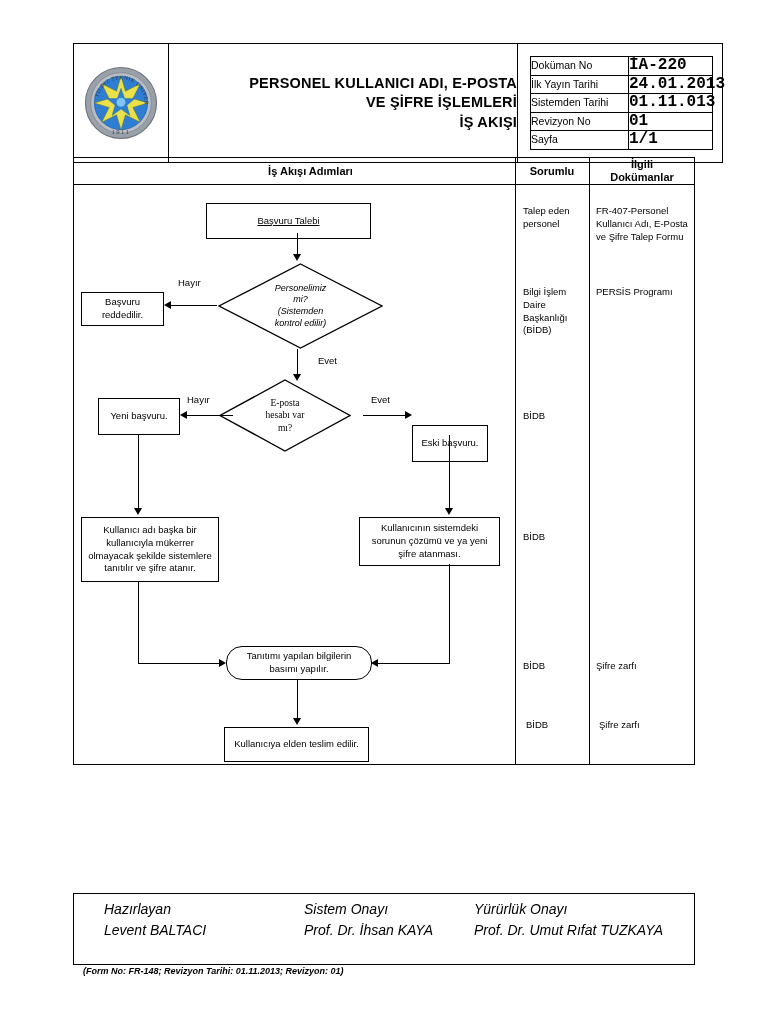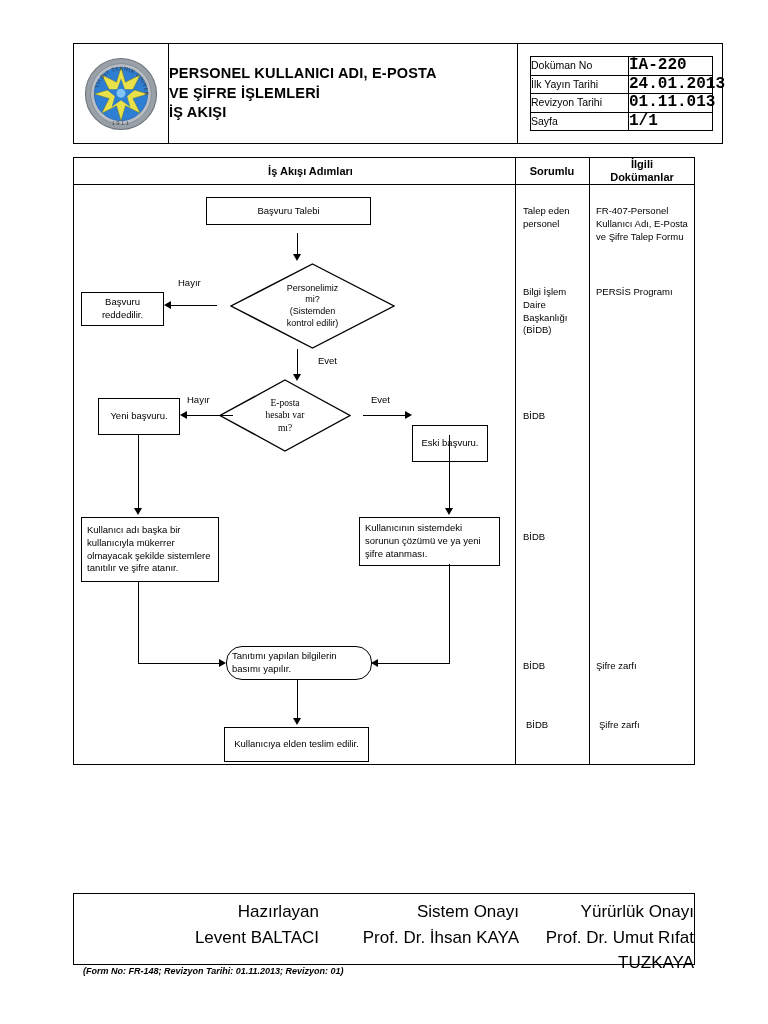--- a/index.html
+++ b/index.html
@@ -25,21 +25,21 @@
     height: 88px;
     border-collapse: collapse;
     table-layout: fixed;
   }
   .header-table td {
     border: 1px solid #000;
     padding: 0;
     vertical-align: middle;
   }
   .logo-cell { width: 94px; text-align: center; }
-  .title-cell { width: 348px; text-align: left; }
+  .title-cell { width: 348px; text-align: right; }
   .meta-label-cell {
     width: 97px;
     font-size: 10.5px;
     padding-left: 5px;
     height: 17.6px;
     line-height: 1.1;
   }
   .meta-value-cell {
     width: 83px;
     font-size: 16px;
@@ -130,21 +130,21 @@
     display: flex;
     align-items: center;
     justify-content: center;
     text-align: center;
     font-size: 9.5px;
     line-height: 1.35;
     padding: 2px 4px;
   }
   .box.left-align {
     justify-content: flex-start;
-    text-align: left;
+    text-align: center;
     padding: 3px 5px;
   }
   .diamond {
     position: absolute;
     display: flex;
     align-items: center;
     justify-content: center;
   }
   .diamond svg {
     position: absolute;
@@ -198,23 +198,24 @@
     left: 73px;
     top: 893px;
     width: 622px;
     height: 72px;
     border: 1.3px solid #000;
     box-sizing: border-box;
   }
   .footer-col {
     position: absolute;
     top: 5px;
-    text-align: right;
-    font-size: 17px;
+    text-align: left;
+    font-size: 14px;
     line-height: 1.5;
+    font-style: italic;
   }
   .footer-note {
     position: absolute;
     left: 73px;
     top: 966px;
     font-size: 9px;
     font-style: italic;
     font-weight: bold;
     font-family: "Liberation Sans", sans-serif;
     padding-left: 10px;
@@ -257,22 +258,26 @@
         <tbody>
               <tr>
           <td class="meta-label-cell">Doküman No</td>
           <td class="meta-value-cell">İA-220</td>
         </tr>
         <tr>
           <td class="meta-label-cell">İlk Yayın Tarihi</td>
           <td class="meta-value-cell">24.01.2013</td>
         </tr>
         <tr>
-          <td class="meta-label-cell">Revizyon Tarihi</td>
+          <td class="meta-label-cell">Sistemden Tarihi</td>
           <td class="meta-value-cell">01.11.013</td>
+        </tr>
+        <tr>
+          <td class="meta-label-cell">Revizyon No</td>
+          <td class="meta-value-cell">01</td>
         </tr>
         <tr>
           <td class="meta-label-cell">Sayfa</td>
           <td class="meta-value-cell">1/1</td>
         </tr>
       </tbody>
           </table>
     </td>
   </tr>
 </tbody>
@@ -299,26 +304,26 @@
   <div class="col-resp" style="left:449px;top:502px;width:66px;">BİDB</div>
   <div class="col-resp" style="left:452px;top:561px;width:66px;">BİDB</div>
 
   <div class="col-docs" style="left:522px;top:47px;width:96px;">FR-407-Personel Kullanıcı Adı, E-Posta ve Şifre Talep Formu</div>
   <div class="col-docs" style="left:522px;top:128px;width:96px;">PERSİS Programı</div>
   <div class="col-docs" style="left:522px;top:502px;width:96px;">Şifre zarfı</div>
   <div class="col-docs" style="left:525px;top:561px;width:96px;">Şifre zarfı</div>
 
   <div class="chart">
 
-    <div class="box" style="left:132px;top:12px;width:165px;height:28px;">Başvuru Talebi</div>
+    <div class="box" style="left:132px;top:18px;width:165px;height:36px;text-decoration:underline;">Başvuru Talebi</div>
 
     <div class="conn v" style="left:223px;top:48px;height:22px;"></div>
     <div class="arrow down" style="left:219px;top:69px;"></div>
 
-    <div class="diamond" style="left:156px;top:78px;width:165px;height:86px;">
+    <div class="diamond" style="left:144px;top:78px;width:165px;height:86px;font-style:italic;">
       <svg width="165" height="86" viewBox="0 0 165 86">
         <polygon points="82.5,1 164,43 82.5,85 1,43" fill="#ffffff" stroke="#000000" stroke-width="1.4"></polygon>
       </svg>
       <div class="dtext">
         <div>Personelimiz</div>
         <div>mi?</div>
         <div>(Sistemden</div>
         <div>kontrol edilir)</div>
       </div>
     </div>

